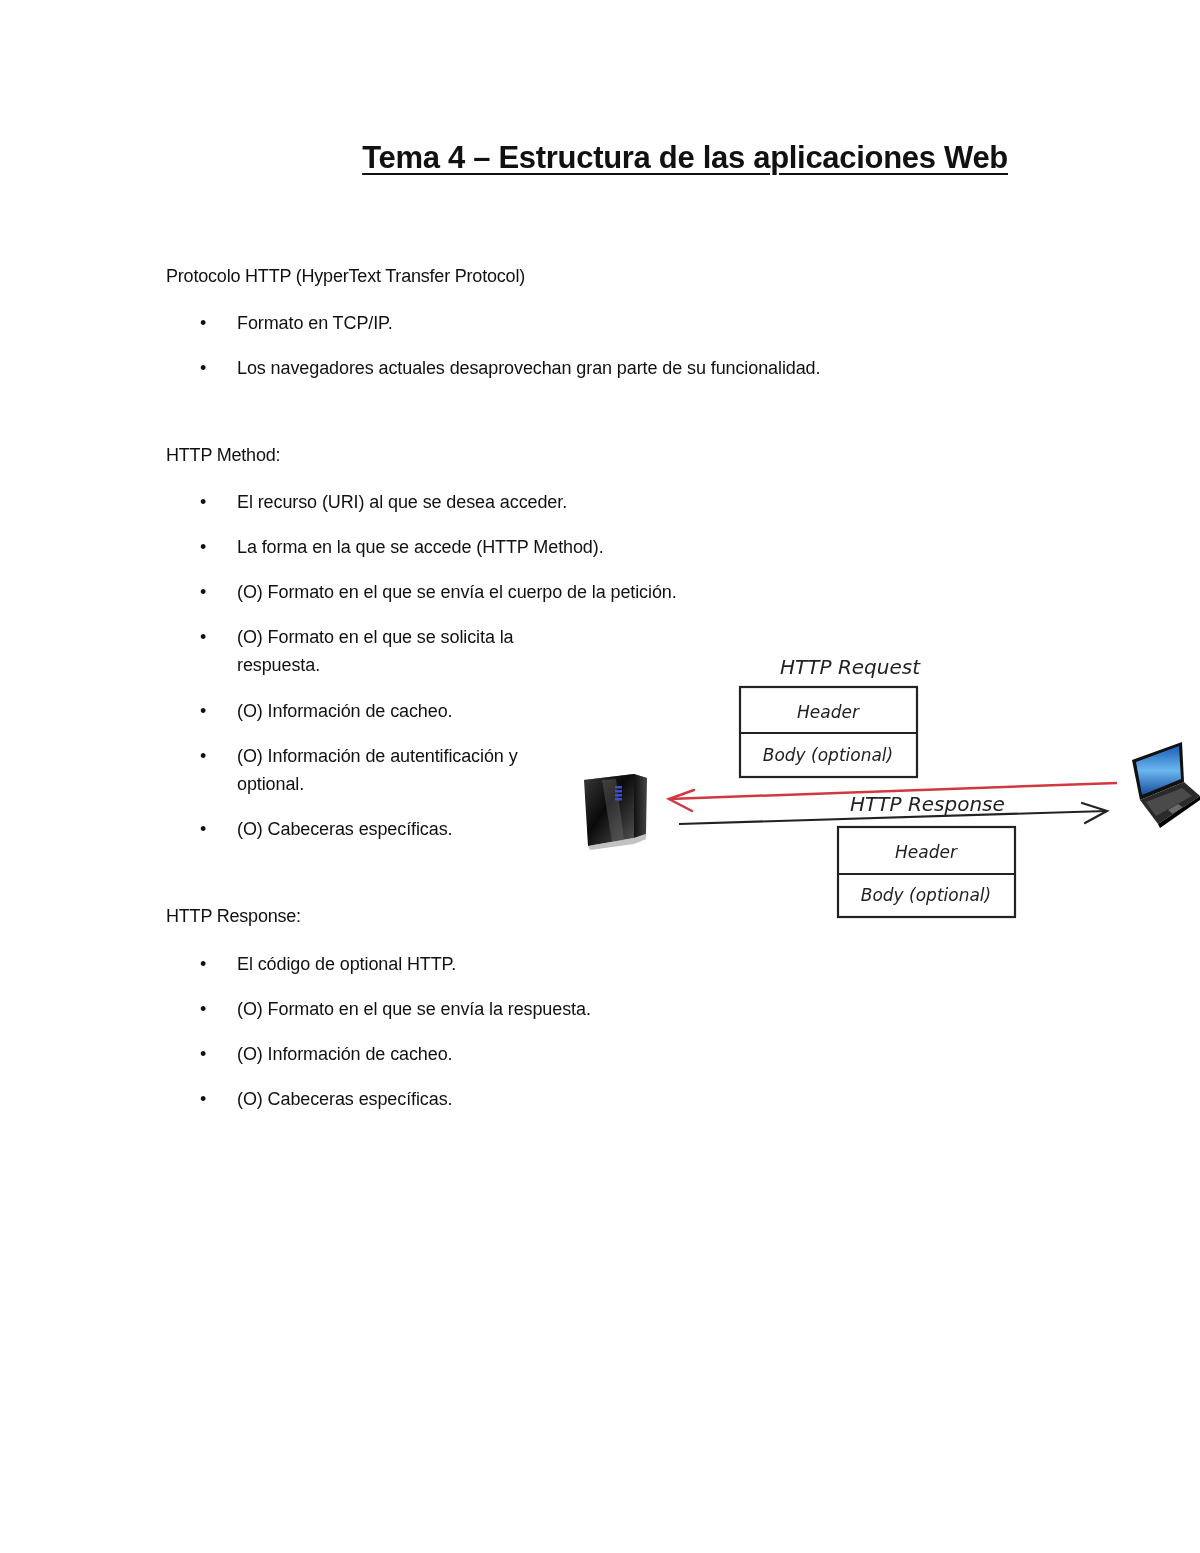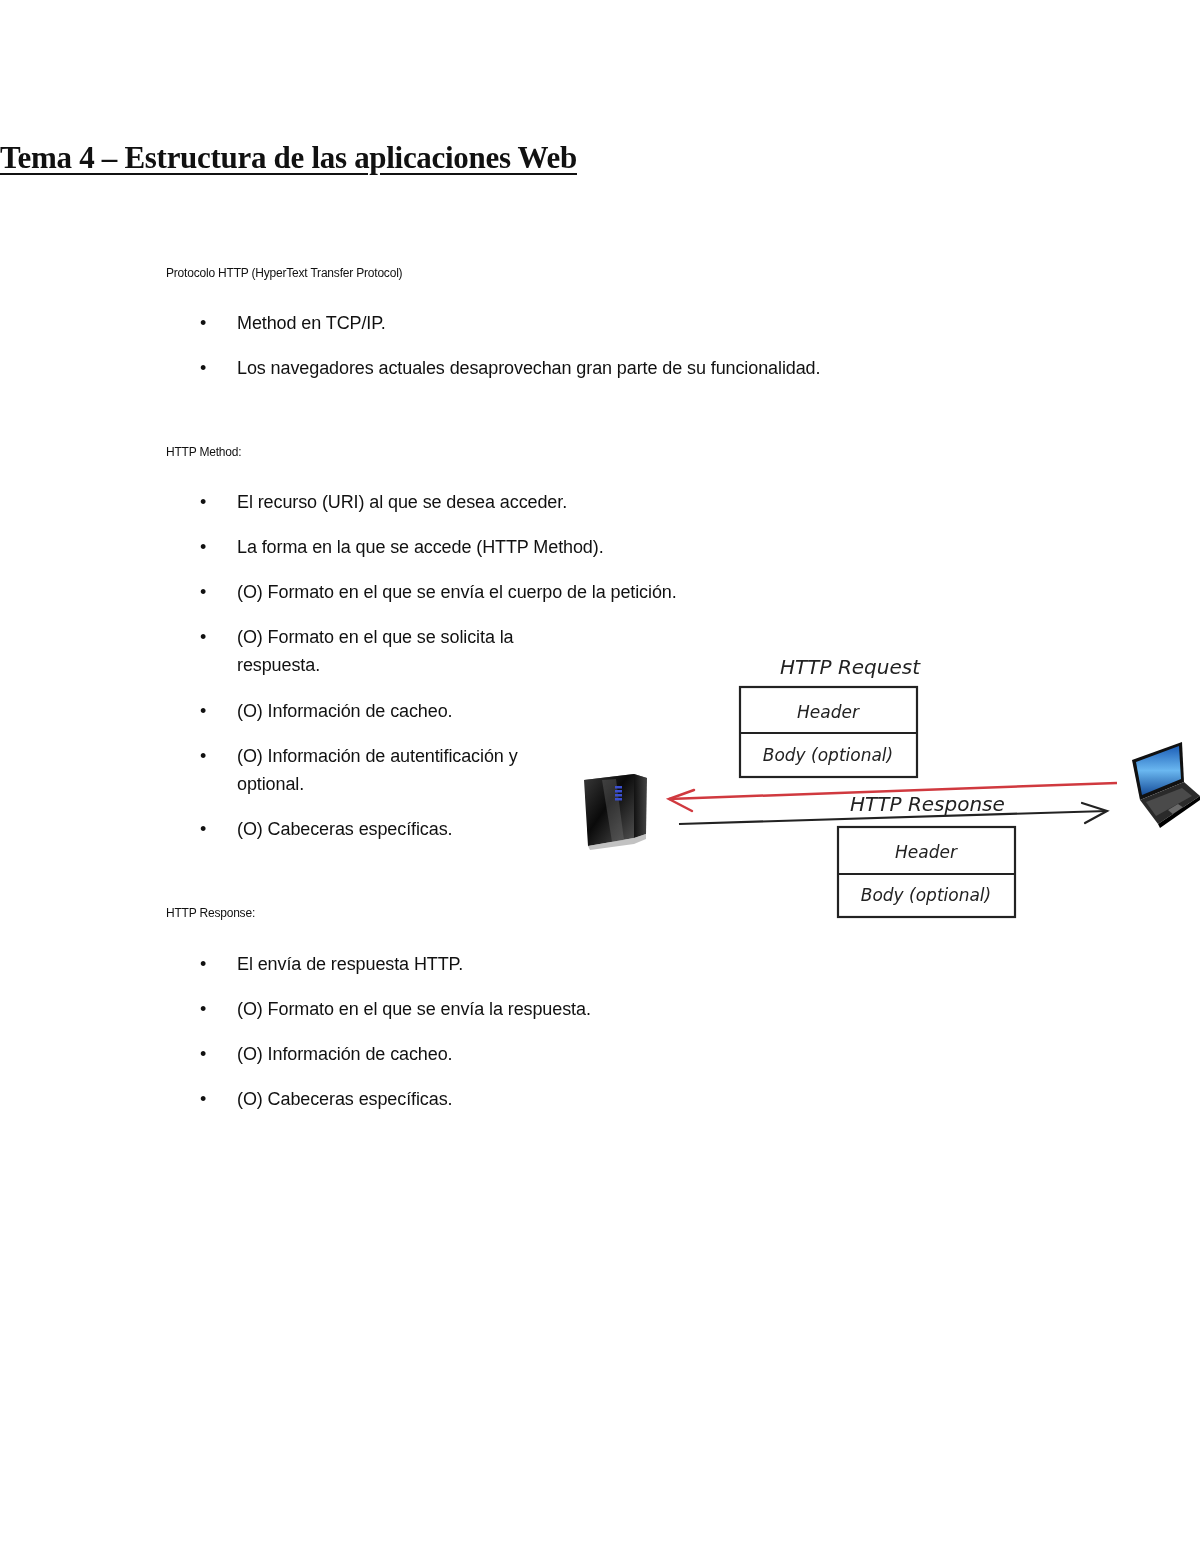--- a/index.html
+++ b/index.html
@@ -1,40 +1,40 @@
 <!DOCTYPE html>
 <html><head>
 <meta charset="utf-8">
 <style>
   html, body { margin: 0; padding: 0; background: #ffffff; }
   body { width: 1200px; height: 1553px; position: relative; overflow: hidden;
          font-family: "Liberation Sans", "DejaVu Sans", sans-serif; color: #111; }
   .page { position: absolute; left: 0; top: 0; width: 1200px; height: 1553px; background: #fff; }
-  .title { position: absolute; left: 0; width: 1008px; top: 140px; text-align: left;
+  .title { position: absolute; left: 0; width: 1008px; top: 140px; text-align: right;
            font-size: 31px; font-weight: bold; text-decoration: underline; text-underline-offset: 5px;
-           text-decoration-thickness: 2px; letter-spacing: -0.3px; font-family: Liberation Serif, serif; }
-  .heading { position: absolute; left: 166px; font-size: 12px; letter-spacing: -0.2px; }
+           text-decoration-thickness: 2px; letter-spacing: -0.3px; }
+  .heading { position: absolute; left: 166px; font-size: 18px; letter-spacing: -0.2px; }
   .item { position: absolute; left: 200px; font-size: 18px; line-height: 28px; letter-spacing: -0.1px; }
   .item .bullet { position: absolute; left: 0; top: 0; width: 10px; font-size: 18px; }
   .item .text { display: block; margin-left: 37px; }
   .item .text.narrow { width: 320px; }
   .diagram { position: absolute; left: 572px; top: 640px; width: 640px; height: 290px; font-style: italic; }
   .hand { font-family: "DejaVu Sans", sans-serif; fill: #222; }
 </style>
 </head>
 <body>
 
 <div class="page">
 
   <div class="title">Tema 4 – Estructura de las aplicaciones Web</div>
 
   <div class="heading" style="top:266px">Protocolo HTTP (HyperText Transfer Protocol)</div>
   <div class="item" style="top:309px">
     <span class="bullet">•</span>
-    <span class="text">Method en TCP/IP.</span>
+    <span class="text">Formato en TCP/IP.</span>
   </div>
   <div class="item" style="top:354px">
     <span class="bullet">•</span>
     <span class="text">Los navegadores actuales desaprovechan gran parte de su funcionalidad.</span>
   </div>
 
   <div class="heading" style="top:445px">HTTP Method:</div>
   <div class="item" style="top:488px">
     <span class="bullet">•</span>
     <span class="text">El recurso (URI) al que se desea acceder.</span>
@@ -60,21 +60,21 @@
     <span class="text narrow">(O) Información de autentificación y optional.</span>
   </div>
   <div class="item" style="top:815px">
     <span class="bullet">•</span>
     <span class="text">(O) Cabeceras específicas.</span>
   </div>
 
   <div class="heading" style="top:906px">HTTP Response:</div>
   <div class="item" style="top:950px">
     <span class="bullet">•</span>
-    <span class="text">El envía de respuesta HTTP.</span>
+    <span class="text">El código de optional HTTP.</span>
   </div>
   <div class="item" style="top:995px">
     <span class="bullet">•</span>
     <span class="text">(O) Formato en el que se envía la respuesta.</span>
   </div>
   <div class="item" style="top:1040px">
     <span class="bullet">•</span>
     <span class="text">(O) Información de cacheo.</span>
   </div>
   <div class="item" style="top:1085px">

